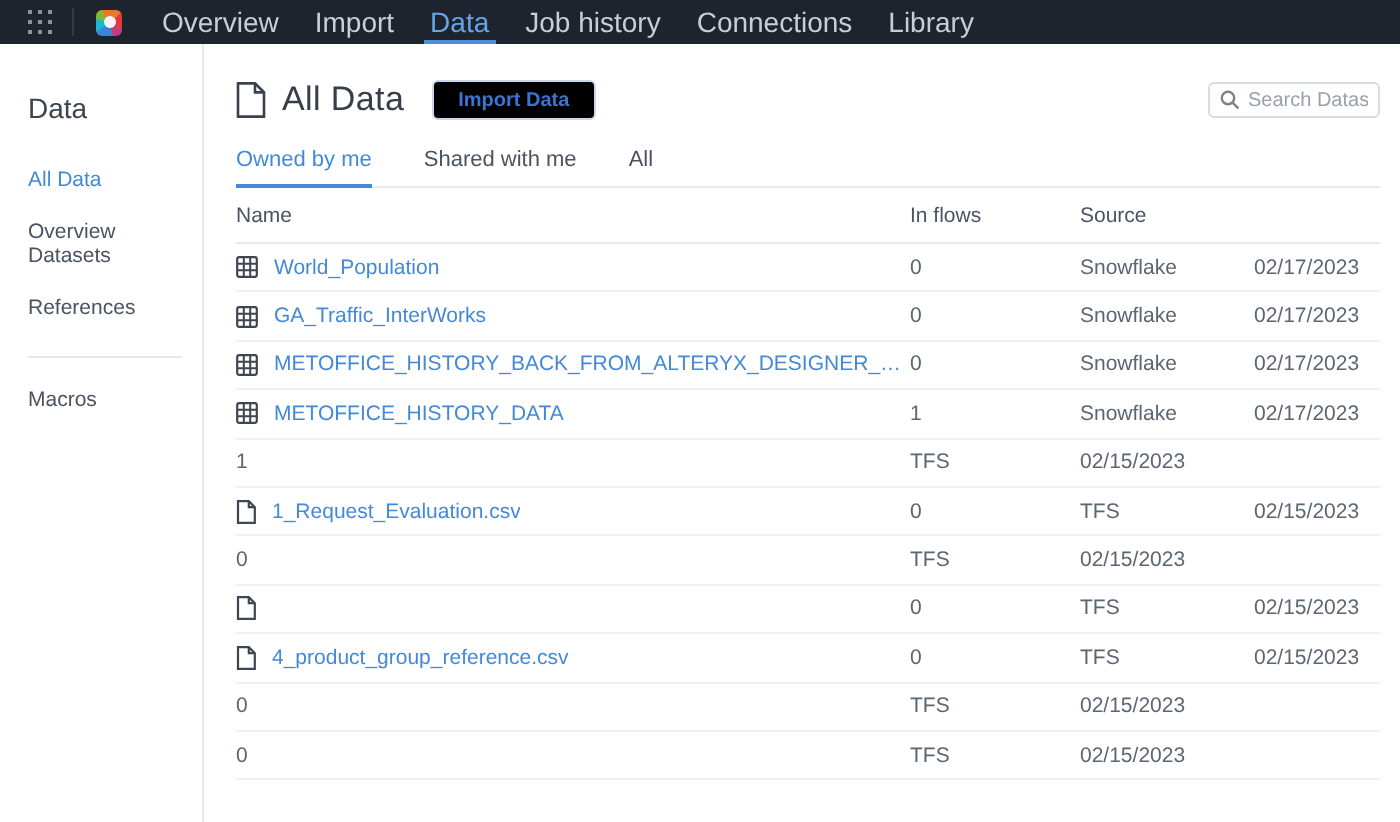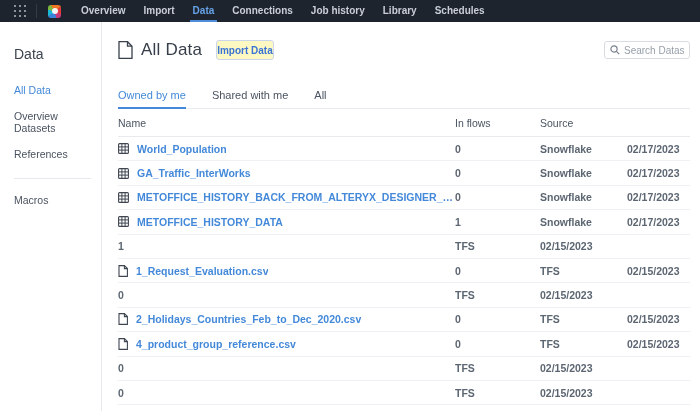--- a/index.html
+++ b/index.html
@@ -18,22 +18,22 @@
   .nav-sep { width:1px; height:14px; background:#333b47; margin:0 4px; }
   .logo {
     width:13px; height:13px; border-radius:3px; margin:0 11px 0 7px;
     background: conic-gradient(#ef7622 0 14%, #e23a3a 14% 32%, #c93a7a 32% 45%,
                  #3b82d9 45% 65%, #18b9d4 65% 80%, #7cb83e 80% 92%, #ef7622 92%);
     position:relative; cursor:pointer;
   }
   .logo::after { content:""; position:absolute; inset:3.5px; background:#f4f6f8; border-radius:50%; }
   .nav-items { display:flex; height:22px; }
   .nav-item {
-    color:#c9ced6; font-size:10px; line-height:22px; padding:0 9px;
-    position:relative; cursor:pointer; white-space:nowrap;font-weight:bold;
+    color:#c9ced6; font-size:14px; line-height:22px; padding:0 9px;
+    position:relative; cursor:pointer; white-space:nowrap;
   }
   .nav-item.active { color:#66a3e8; }
   .nav-item.active::after {
     content:""; position:absolute; left:6px; right:6px; bottom:0; height:2px; background:#4d8ddc;
   }
   
   .layout { display:flex; height:389px; }
   .sidebar {
     width:102px; flex:0 0 102px; border-right:1px solid #e6e8ec;
     padding:24px 0 0 14px; background:#fff;
@@ -41,49 +41,49 @@
   .sidebar-heading { font-size:14px; font-weight:500; color:#3c4450; margin-bottom:22px; }
   .side-item { font-size:10.5px; color:#4a5360; margin-bottom:14px; cursor:pointer; }
   .side-item.active { color:#4489d9; }
   .side-divider { border:0; border-top:1px solid #e6e8ec; margin:18px 10px 15px 0; }
   main { flex:1; padding:0 10px 0 16px; }
   
   .main-header { display:flex; align-items:center; margin-top:17px; height:22px; }
   .doc-icon { display:flex; margin-right:8px; }
   .page-title { font-size:17px; font-weight:500; color:#363e49; letter-spacing:.2px; }
   .import-btn {
-    margin-left:14px; height:20px; padding:0 0; background:#fef9c3;
+    margin-left:14px; height:20px; padding:0 12px; background:#000000;
     border:1px solid #ccd6ea; border-radius:3px; color:#3b74d3;
     font-size:10px; font-weight:700; font-family:inherit; cursor:pointer;
   }
   .search-box {
     margin-left:auto; width:86px; height:18px; border:1px solid #d8dce2;
     border-radius:3px; display:flex; align-items:center; padding:0 5px; background:#fff;
   }
   .search-box svg { flex:0 0 auto; margin-right:4px; }
   .search-box input {
     border:0; outline:0; width:100%; font-size:10px; font-family:inherit; color:#4a5360;
     background:transparent;
   }
   .search-box input::placeholder { color:#98a0aa; }
   
-  .tabs { display:flex; gap:26px; margin-top:28px; border-bottom:1px solid #e8eaee; }
+  .tabs { display:flex; gap:26px; margin-top:13px; border-bottom:1px solid #e8eaee; }
   .tab { font-size:11px; color:#4a5360; padding-bottom:7px; position:relative; cursor:pointer; }
   .tab.active { color:#4489d9; }
   .tab.active::after {
     content:""; position:absolute; left:0; right:0; bottom:-1px; height:2px; background:#4489d9;
   }
   
   .grid-cols { display:grid; grid-template-columns:337px 85px 87px 1fr; align-items:center; }
   .thead {
     height:28px; border-bottom:1px solid #e8eaee; color:#4a5462; font-size:10.5px;
   }
   .th { display:flex; align-items:center; gap:4px; cursor:pointer; }
   .trow {
-    height:24.4px; border-bottom:1px solid #eef0f3; font-size:10.5px; color:#5c6672;font-weight:bold;
+    height:24.4px; border-bottom:1px solid #eef0f3; font-size:10.5px; color:#5c6672;
   }
   .name-cell { display:flex; align-items:center; gap:8px; overflow:hidden; }
   .row-icon { display:flex; flex:0 0 auto; }
   .dataset-link {
     color:#4489d9; text-decoration:none; white-space:nowrap; overflow:hidden;
     text-overflow:ellipsis; cursor:pointer;
   }
 </style>
 </head>
 <body>
@@ -106,27 +106,26 @@
   </span>
   <span class="nav-sep"></span>
   <span class="logo"></span>
   <nav class="nav-items" id="nav-items">
   <span class="nav-item">Overview</span>
 
   <span class="nav-item">Import</span>
 
   <span class="nav-item active">Data</span>
 
+  <span class="nav-item">Job history</span>
+
   <span class="nav-item">Connections</span>
 
-  <span class="nav-item">Job history</span>
-
   <span class="nav-item">Library</span>
 
-  <span class="nav-item">Schedules</span>
 </nav>
 </header>
 
 <div class="layout">
 
   <aside class="sidebar">
     <div class="sidebar-heading">Data</div>
     <nav id="sidebar-items">
     <div class="side-item active">All Data</div>
 
@@ -275,21 +274,20 @@
 
       <div class="trow grid-cols">
         <div class="name-cell">
 
           <span class="row-icon">
             <svg width="10" height="12" viewBox="0 0 10 12">
               <path d="M1 0.6 H6.4 L9.4 3.6 V11.4 H1 Z" fill="none" stroke="#3f4651" stroke-width="1.1"></path>
               <path d="M6.4 0.6 V3.6 H9.4" fill="none" stroke="#3f4651" stroke-width="1.1"></path>
             </svg>
           </span>
-          <a class="dataset-link" href="#">2_Holidays_Countries_Feb_to_Dec_2020.csv</a>
         </div>
         <div>0</div>
         <div>TFS</div>
         <div>02/15/2023</div>
       </div>
 
       <div class="trow grid-cols">
         <div class="name-cell">
 
           <span class="row-icon">

